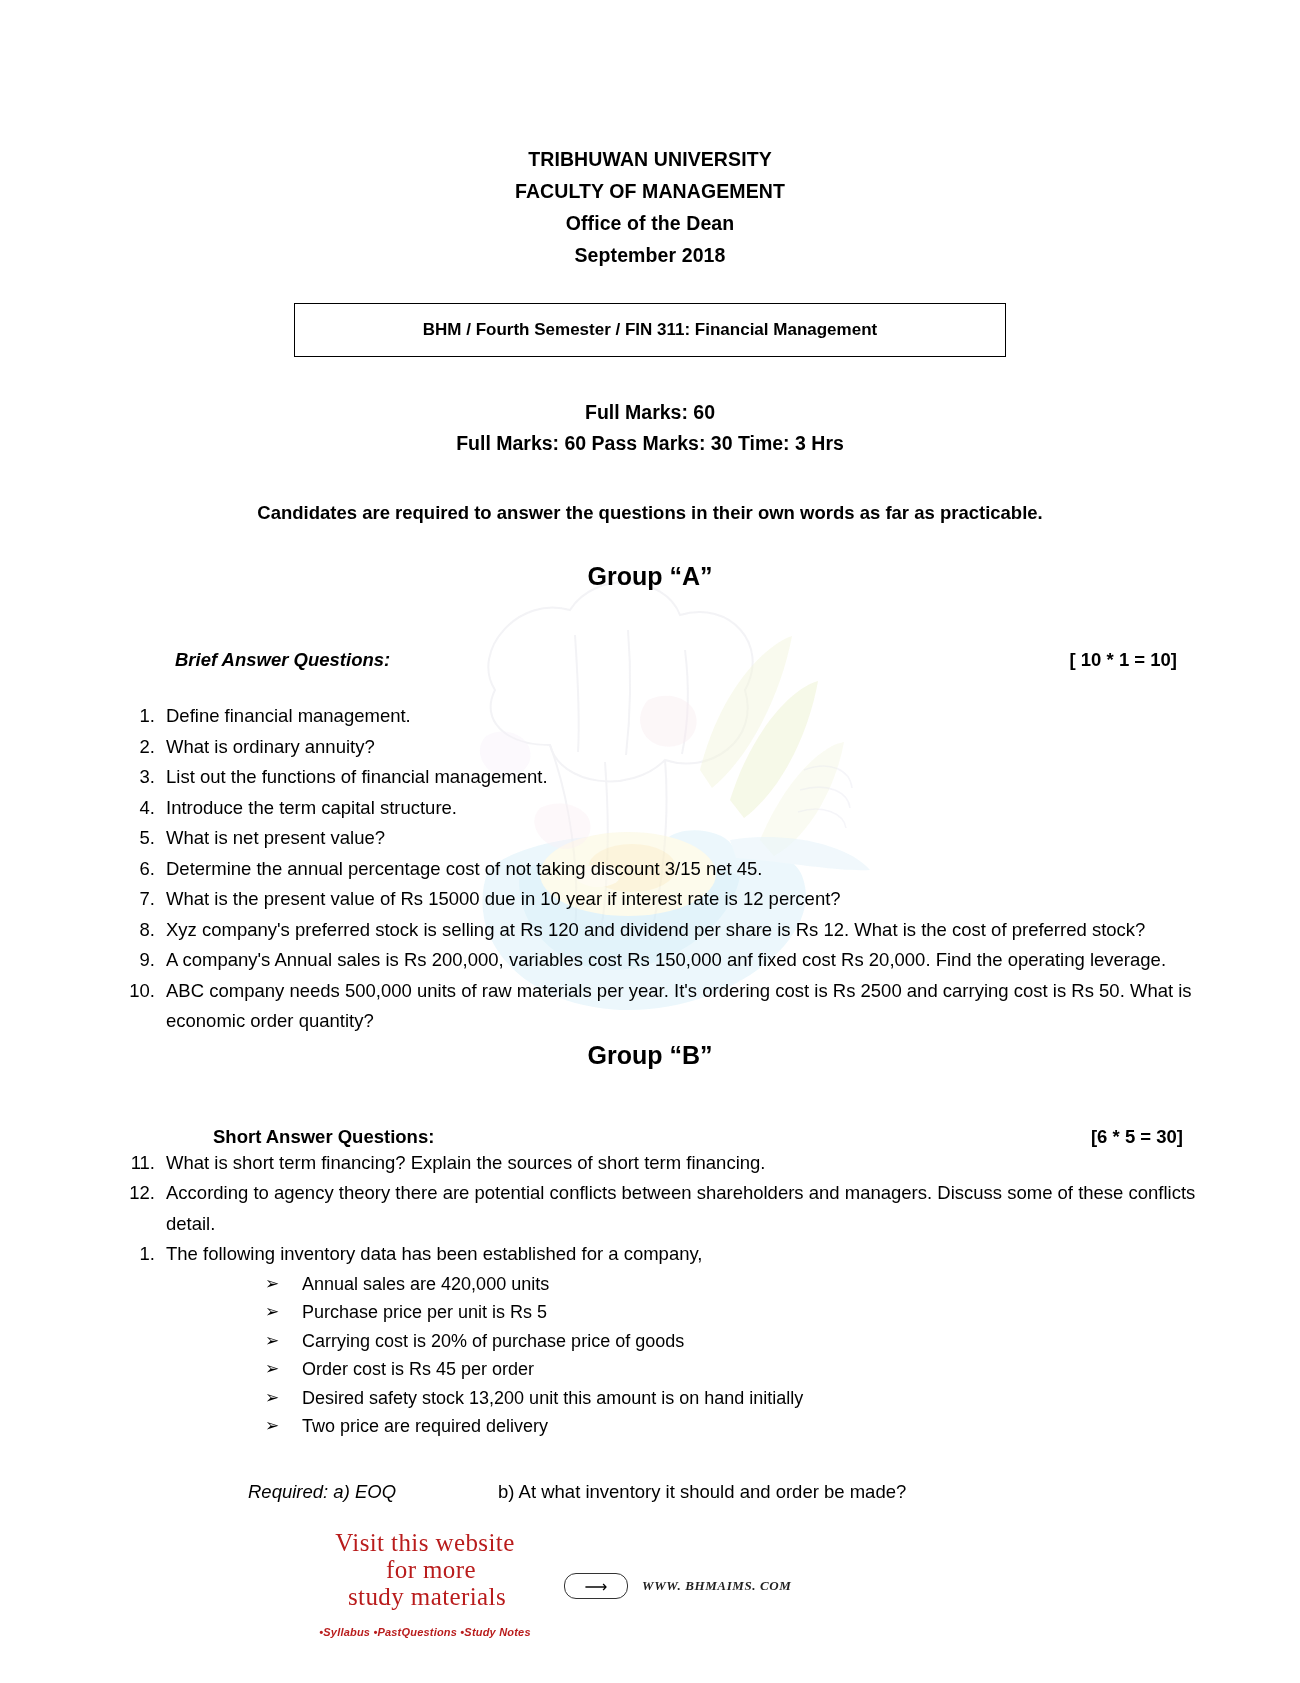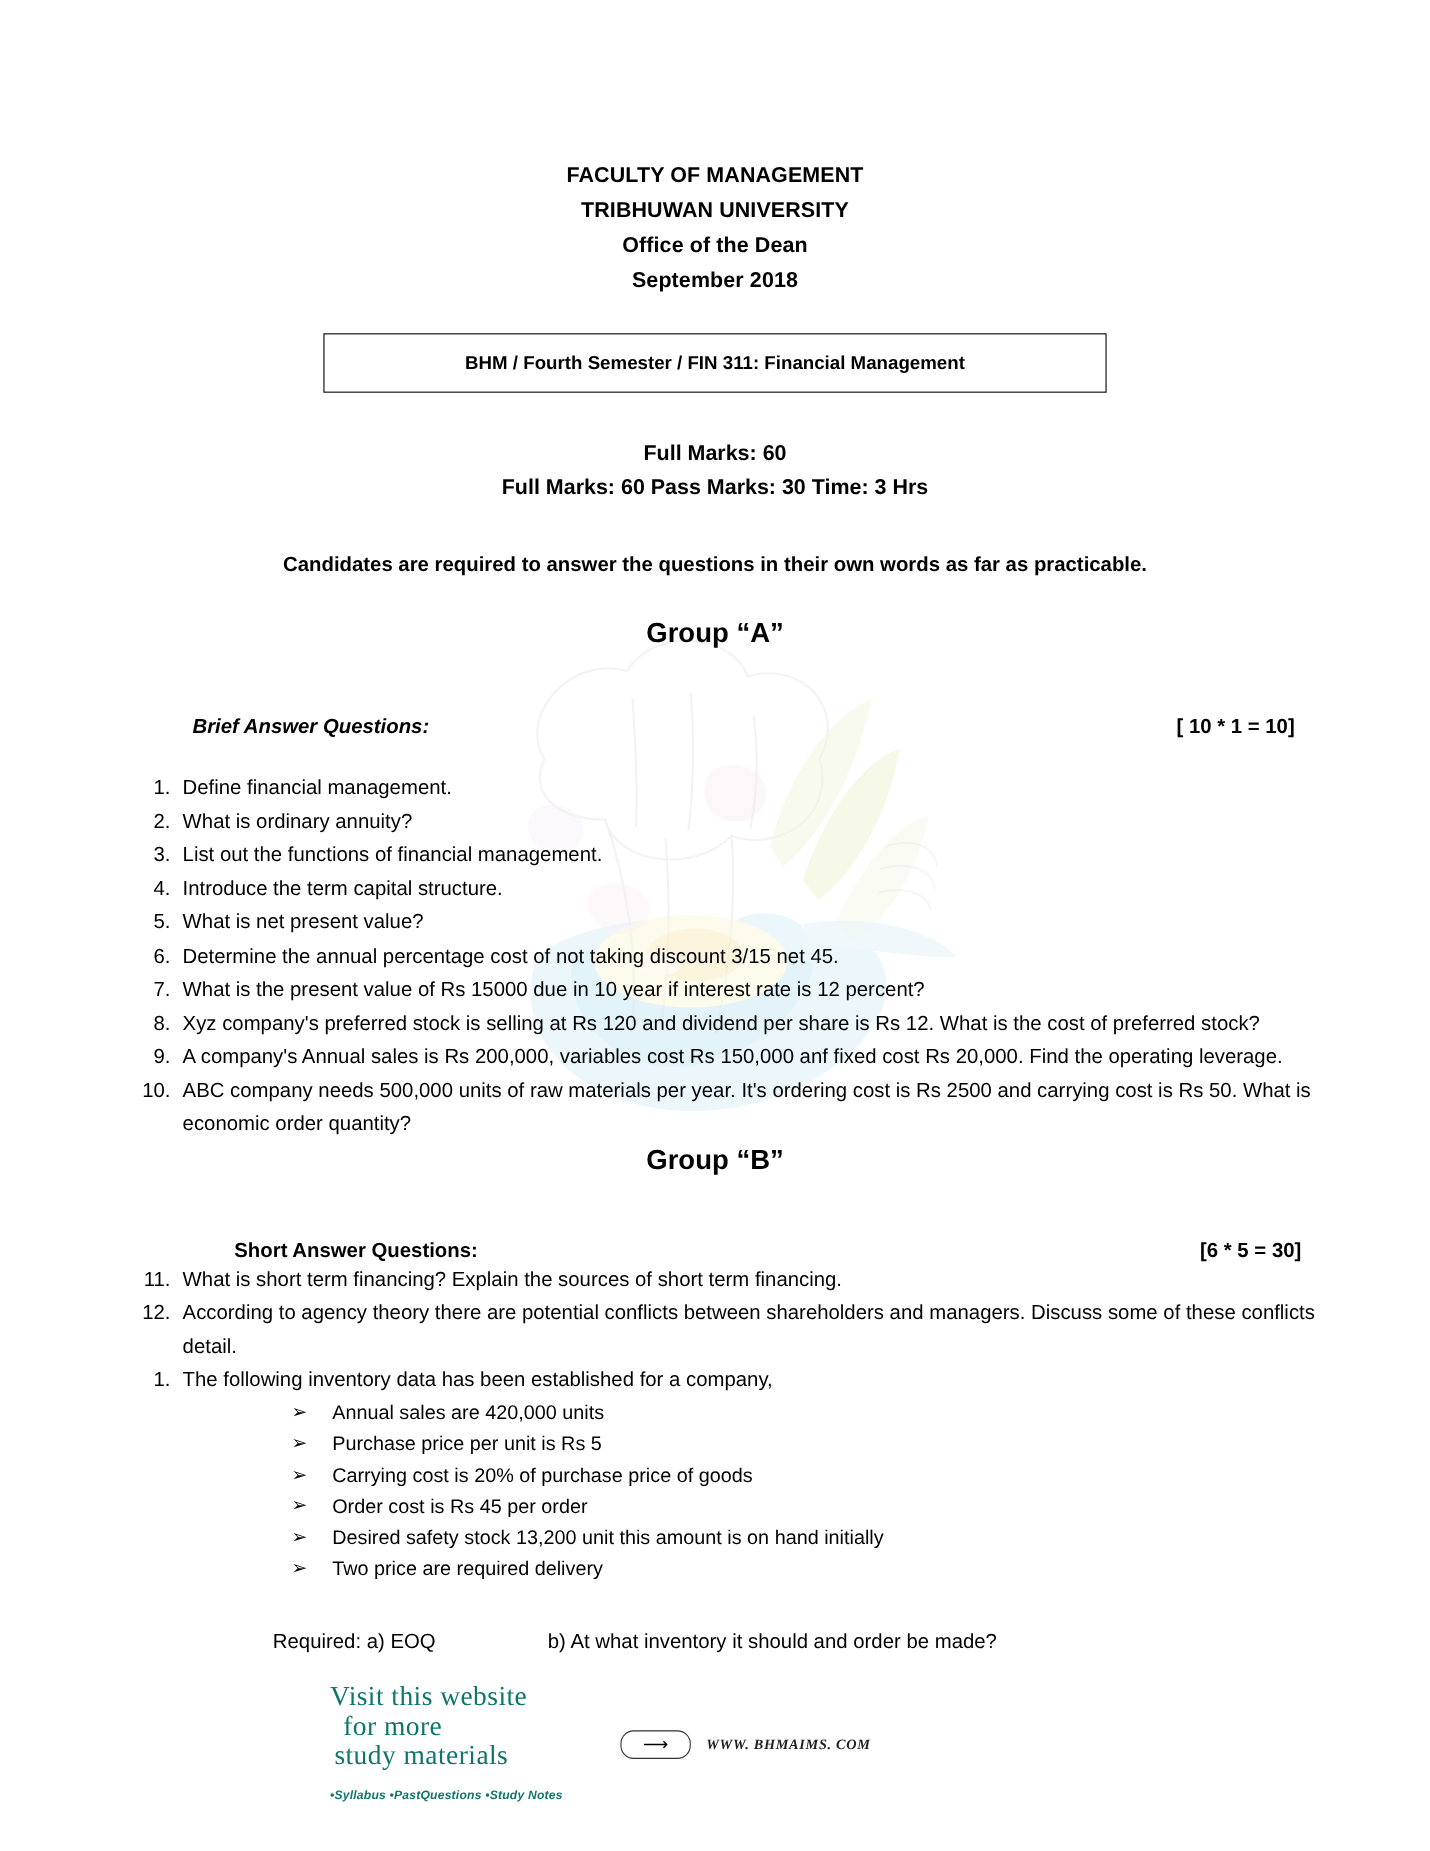--- a/index.html
+++ b/index.html
@@ -167,34 +167,35 @@
   }
   .subtext { flex: 1; }
 
   
   .required-row {
     display: flex;
     font-size: 18.5px;
     margin-top: 40px;
     padding-left: 153px;
   }
-  .required-a { width: 250px; flex: 0 0 250px; }
+  .required-a { width: 250px; flex: 0 0 250px; font-style: italic; }
   .required-b { flex: 1; }
 
   
   .footer {
     margin-top: 26px;
     display: flex;
     align-items: center;
     justify-content: flex-start;
     padding-left: 205px;
   }
   .promo-words {
     font-family: "Liberation Serif", serif;
-    color: #0f766e;
+    text-align: center;
+    color: #b91c1c;
     width: 250px;
   }
   .promo-l1, .promo-l2, .promo-l3 {
     font-size: 25px;
     line-height: 27px;
     letter-spacing: 0.4px;
   }
   .promo-l2 { padding-left: 12px; }
   .promo-l3 { padding-left: 4px; }
   .promo-sub {
@@ -266,22 +267,22 @@
     <g opacity="0.35" stroke="#cfcfe0" stroke-width="1.6" fill="none">
       <path d="M404 230 C430 220, 450 230, 452 248"></path>
       <path d="M400 250 C428 242, 448 252, 450 268"></path>
       <path d="M398 272 C424 264, 444 274, 446 288"></path>
     </g>
   </svg>
 
   <div class="content">
 
     <div class="header">
+      <div class="header-line">TRIBHUWAN UNIVERSITY</div>
       <div class="header-line">FACULTY OF MANAGEMENT</div>
-      <div class="header-line">TRIBHUWAN UNIVERSITY</div>
       <div class="header-line">Office of the Dean</div>
       <div class="header-line">September 2018</div>
     </div>
 
     <div class="course-box-wrap">
       <div class="course-box">
         <span class="course-box-text">BHM / Fourth Semester / FIN 311: Financial Management</span>
       </div>
     </div>
 

